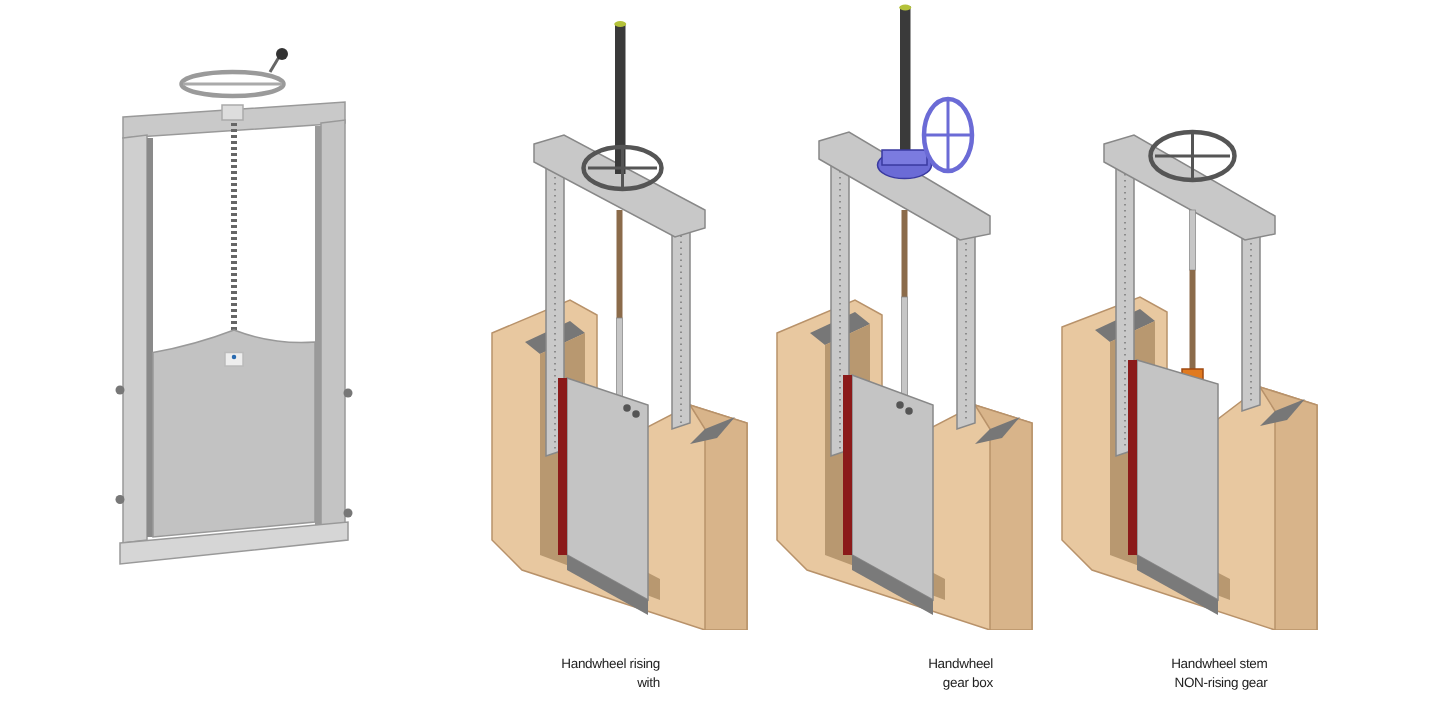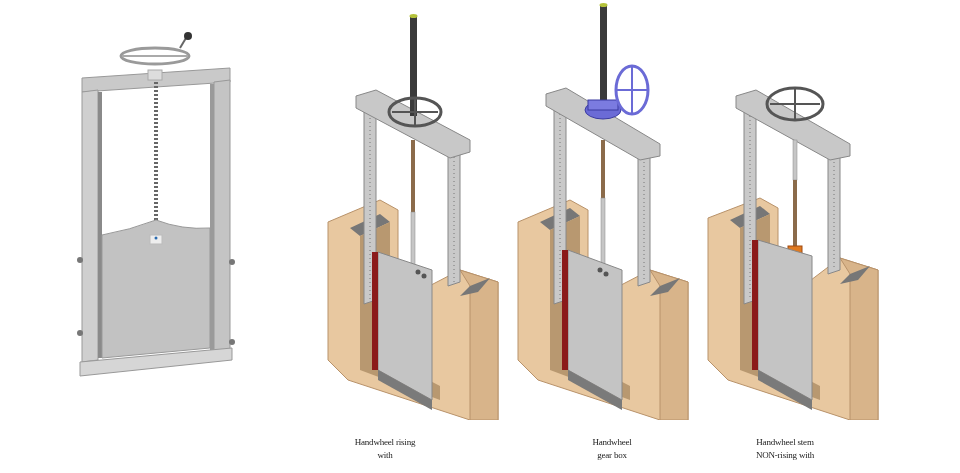--- a/index.html
+++ b/index.html
@@ -1,18 +1,18 @@
 <!DOCTYPE html>
 <html><head>
 <meta charset="utf-8">
 <style>
   html, body { margin:0; padding:0; background:#ffffff; }
   body { width:960px; height:473px; position:relative; overflow:hidden; font-family:"Liberation Sans", sans-serif; }
   .fig { position:absolute; }
-  .caption { position:absolute; text-align:center; font-size:9px; line-height:13px; color:#222; font-family:Liberation Serif, serif; letter-spacing:-0.2px; }
+  .caption { position:absolute; text-align:right; font-size:9px; line-height:13px; color:#222; font-family:Liberation Sans, sans-serif; letter-spacing:-0.2px; }
   svg { position:absolute; left:0; top:0; }
 </style>
 </head>
 <body>
 
 <div class="fig" style="left:60px;top:30px;width:200px;height:360px;">
   <svg width="200" height="360" viewBox="0 0 200 360">
 
     <ellipse cx="95" cy="26" rx="34" ry="8" fill="none" stroke="#9a9a9a" stroke-width="3"></ellipse>
     <line x1="62" y1="26" x2="128" y2="26" stroke="#aaa" stroke-width="2"></line>
@@ -135,14 +135,14 @@
     <rect x="93" y="120" width="4" height="68" fill="#8b6b4a"></rect>
 
     <rect x="88" y="186" width="14" height="10" fill="#e07a20" stroke="#a04a10"></rect>
     <polygon points="58,180 112,196 112,340 58,310" fill="#c4c4c4" stroke="#888"></polygon>
     <rect x="52" y="180" width="6" height="130" fill="#8b1a1a"></rect>
     <polygon points="58,310 112,340 112,350 58,320" fill="#7a7a7a"></polygon>
   </svg>
 </div>
 <div class="caption" style="left:725px;top:436px;width:120px;">
   <div>Handwheel stem</div>
-  <div>NON-rising with</div>
+  <div>NON-rising gear</div>
 </div>
 
 </body></html>

